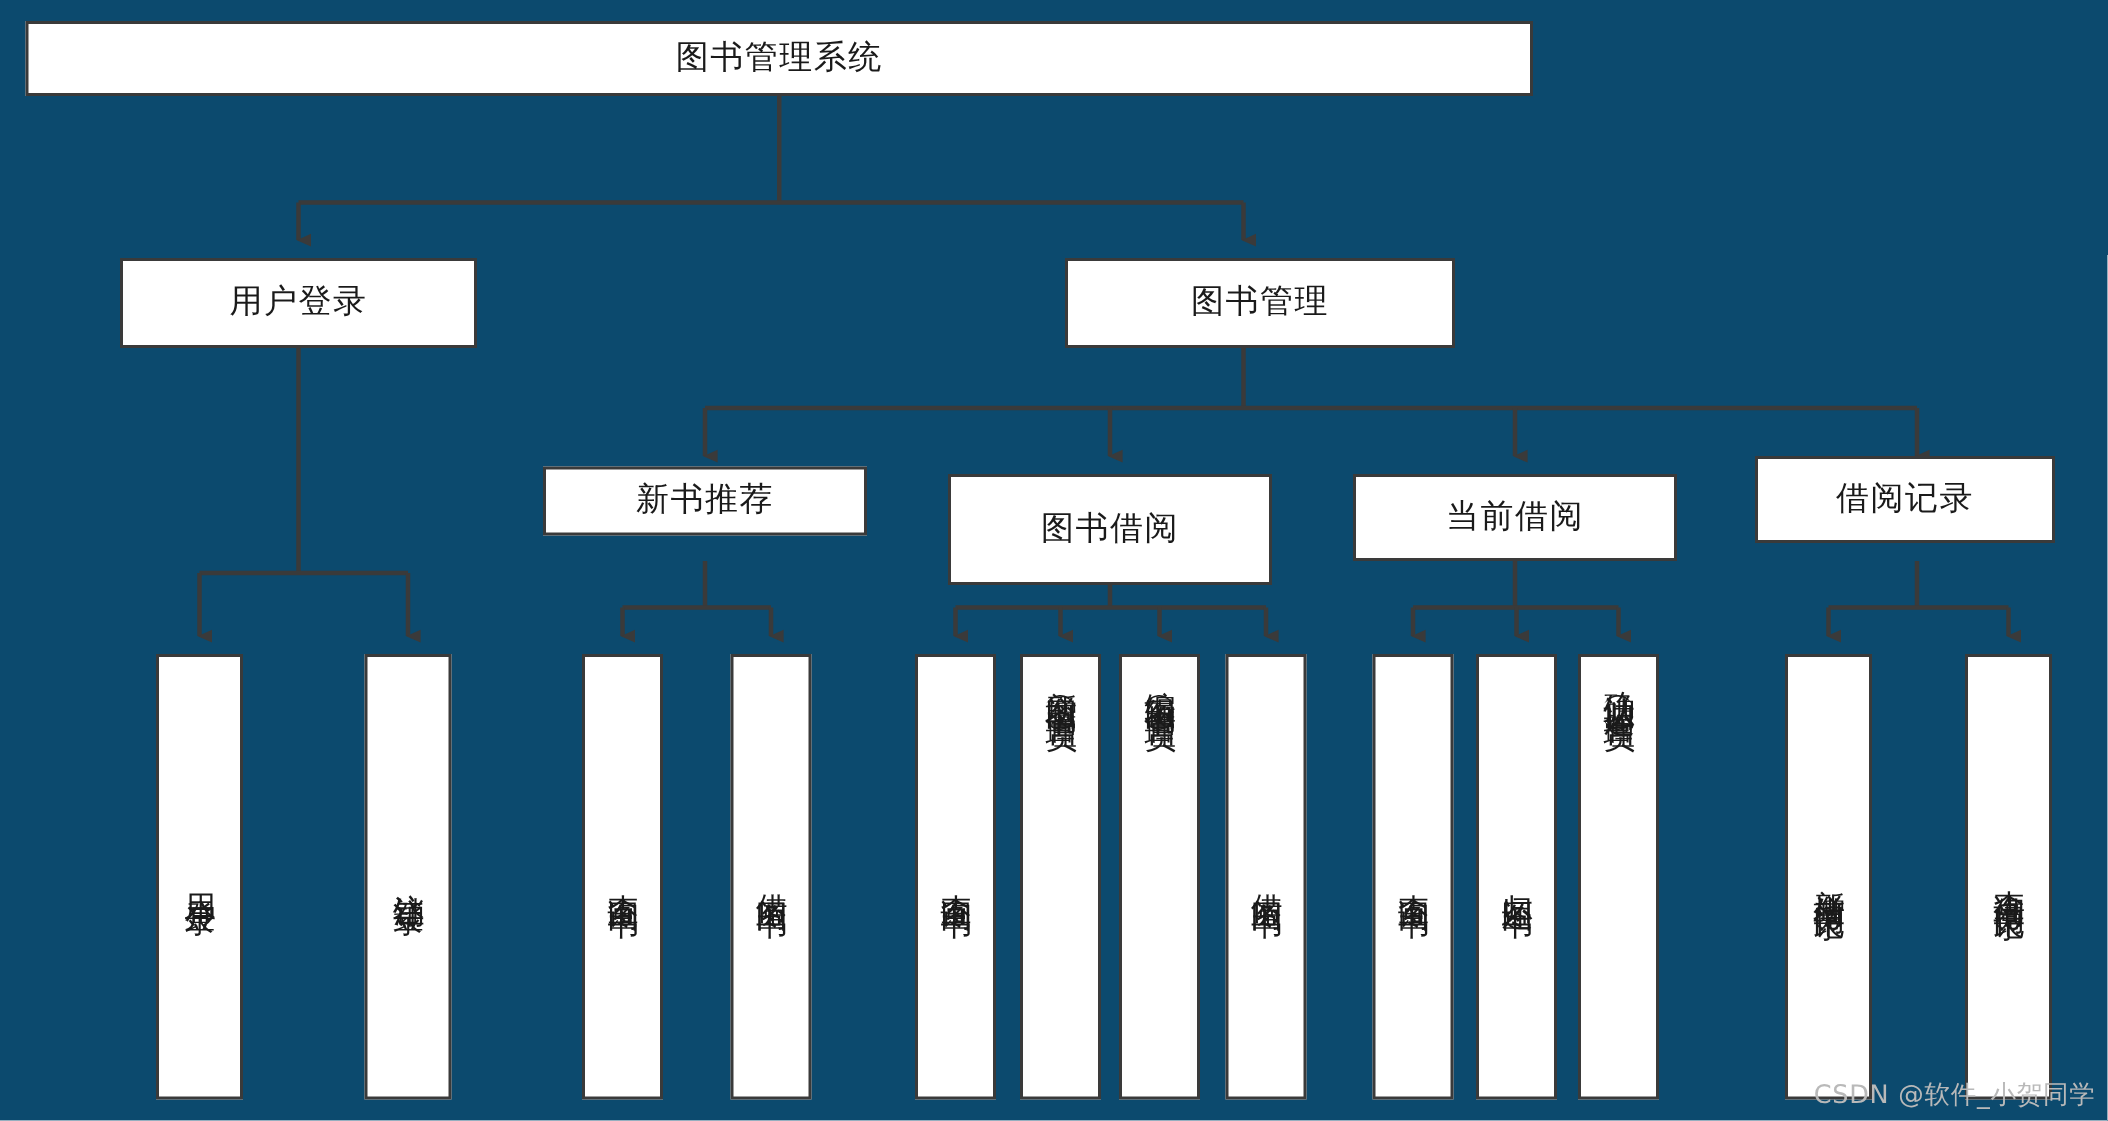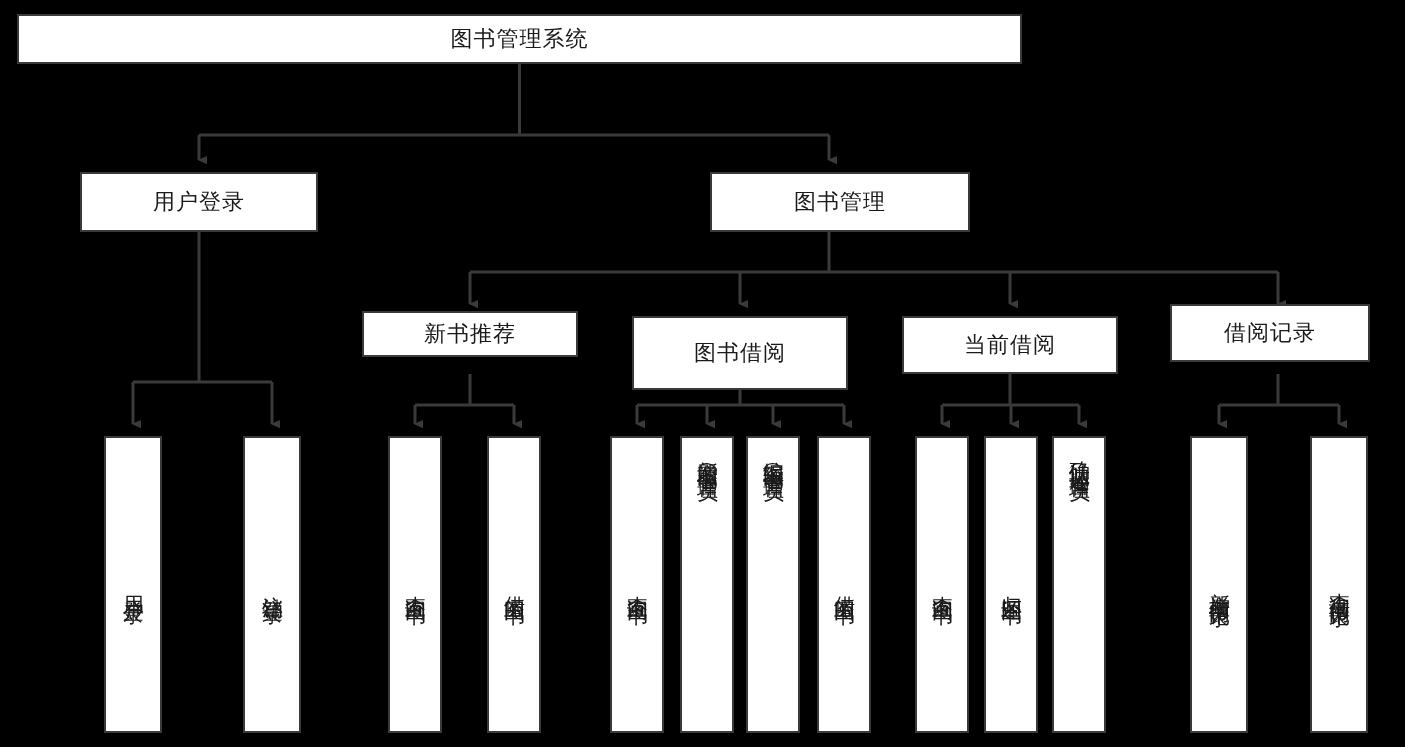--- a/index.html
+++ b/index.html
@@ -7,21 +7,21 @@
     padding: 0;
     background: #ffffff;
   }
   body {
     font-family: "DejaVu Sans", "Liberation Sans", sans-serif;
   }
   #canvas {
     position: relative;
     width: 1405px;
     height: 747px;
-    background: #000000;
+    background: #0c4a6e;
     overflow: hidden;
   }
   svg.edges {
     position: absolute;
     left: 0;
     top: 0;
     width: 1405px;
     height: 747px;
   }
   .node {
@@ -169,13 +169,14 @@
         <span class="node-label">确认归还（管理员）</span>
       </div>
       <div class="node vertical" style="left: 1190px; top: 436px; width: 58px; height: 297px; align-items: center;">
         <span class="node-label">新增借阅记录</span>
       </div>
       <div class="node vertical" style="left: 1310px; top: 436px; width: 58px; height: 297px; align-items: center;">
         <span class="node-label">查询借阅记录</span>
       </div>
     </div>
 
+  <div class="watermark">CSDN @软件_小贺同学</div>
 </div>
 
 </body></html>

